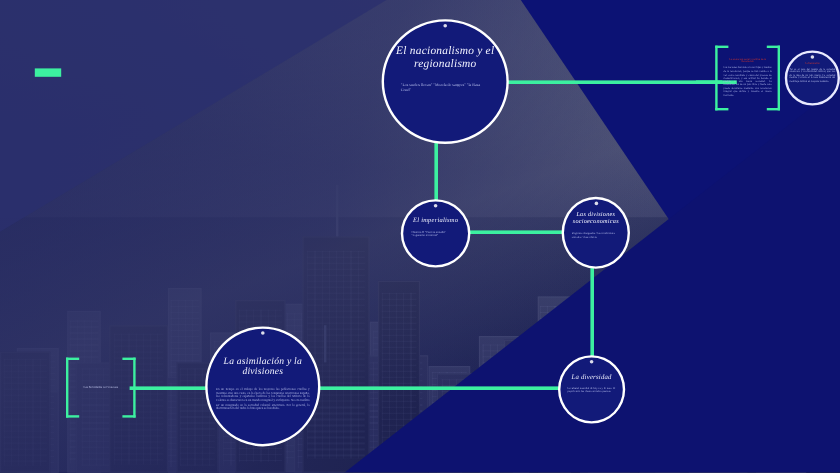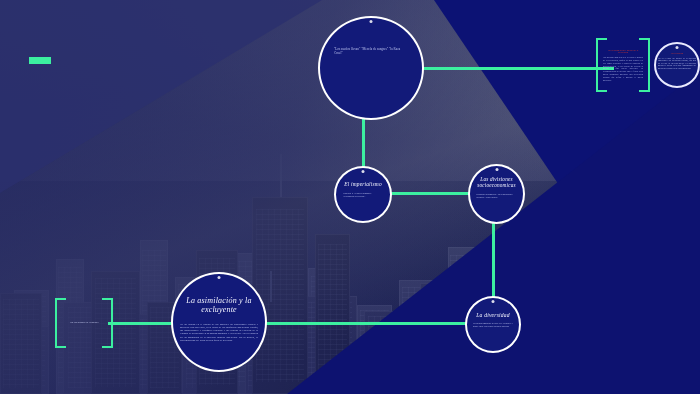--- a/index.html
+++ b/index.html
@@ -312,38 +312,39 @@
   <div class="link" style="left:262px; top:322px; width:206px; height:3px;"></div>
 
   <div class="link" style="left:108px; top:322px; width:70px; height:3px;"></div>
 
   <div class="link" style="left:580px; top:67px; width:22px; height:3px;"></div>
 
   <div id="dash-marker"></div>
 
   <div class="node" id="node-nacionalismo">
     <span class="pin"></span>
+    <div class="ttl">El nacionalismo y el regionalismo</div>
     <div class="body">"Los sueños llevan" "Mezcla de sangres" "la Raza Cruel"</div>
   </div>
 
   <div class="node" id="node-imperialismo">
     <span class="pin"></span>
     <div class="ttl">El imperialismo</div>
     <div class="body">Historia II "Carrera armada" "expansión territorial"</div>
   </div>
 
   <div class="node" id="node-divisiones">
     <span class="pin"></span>
     <div class="ttl">Las divisiones socioeconomicas</div>
     <div class="body">Regiones desiguales / las condiciones sociales / clase obrera</div>
   </div>
 
   <div class="node" id="node-asimilacion">
     <span class="pin"></span>
-    <div class="ttl">La asimilación y la excluyente</div>
+    <div class="ttl">La asimilación y la divisiones</div>
     <div class="body">En un tiempo en el trabajo de los mayores las poblaciones criollas y mestizas eran una casta, en la época de las conquistas americanas España, los colonizadores y españoles católicos y los criollos del México de la Colonia se destacaron en un mundo marginal y excluyente. No era insólito ser un marginado en la sociedad colonial americana. Por lo general, la discriminación del indio lo hizo quien se heredaba.</div>
   </div>
 
   <div class="node" id="node-diversidad">
     <span class="pin"></span>
     <div class="ttl">La diversidad</div>
     <div class="body">la cultural mundial de hoy es y lo mas. El papel entre las clases sociales pasivas</div>
   </div>
 
   <div class="node" id="node-detalle">

